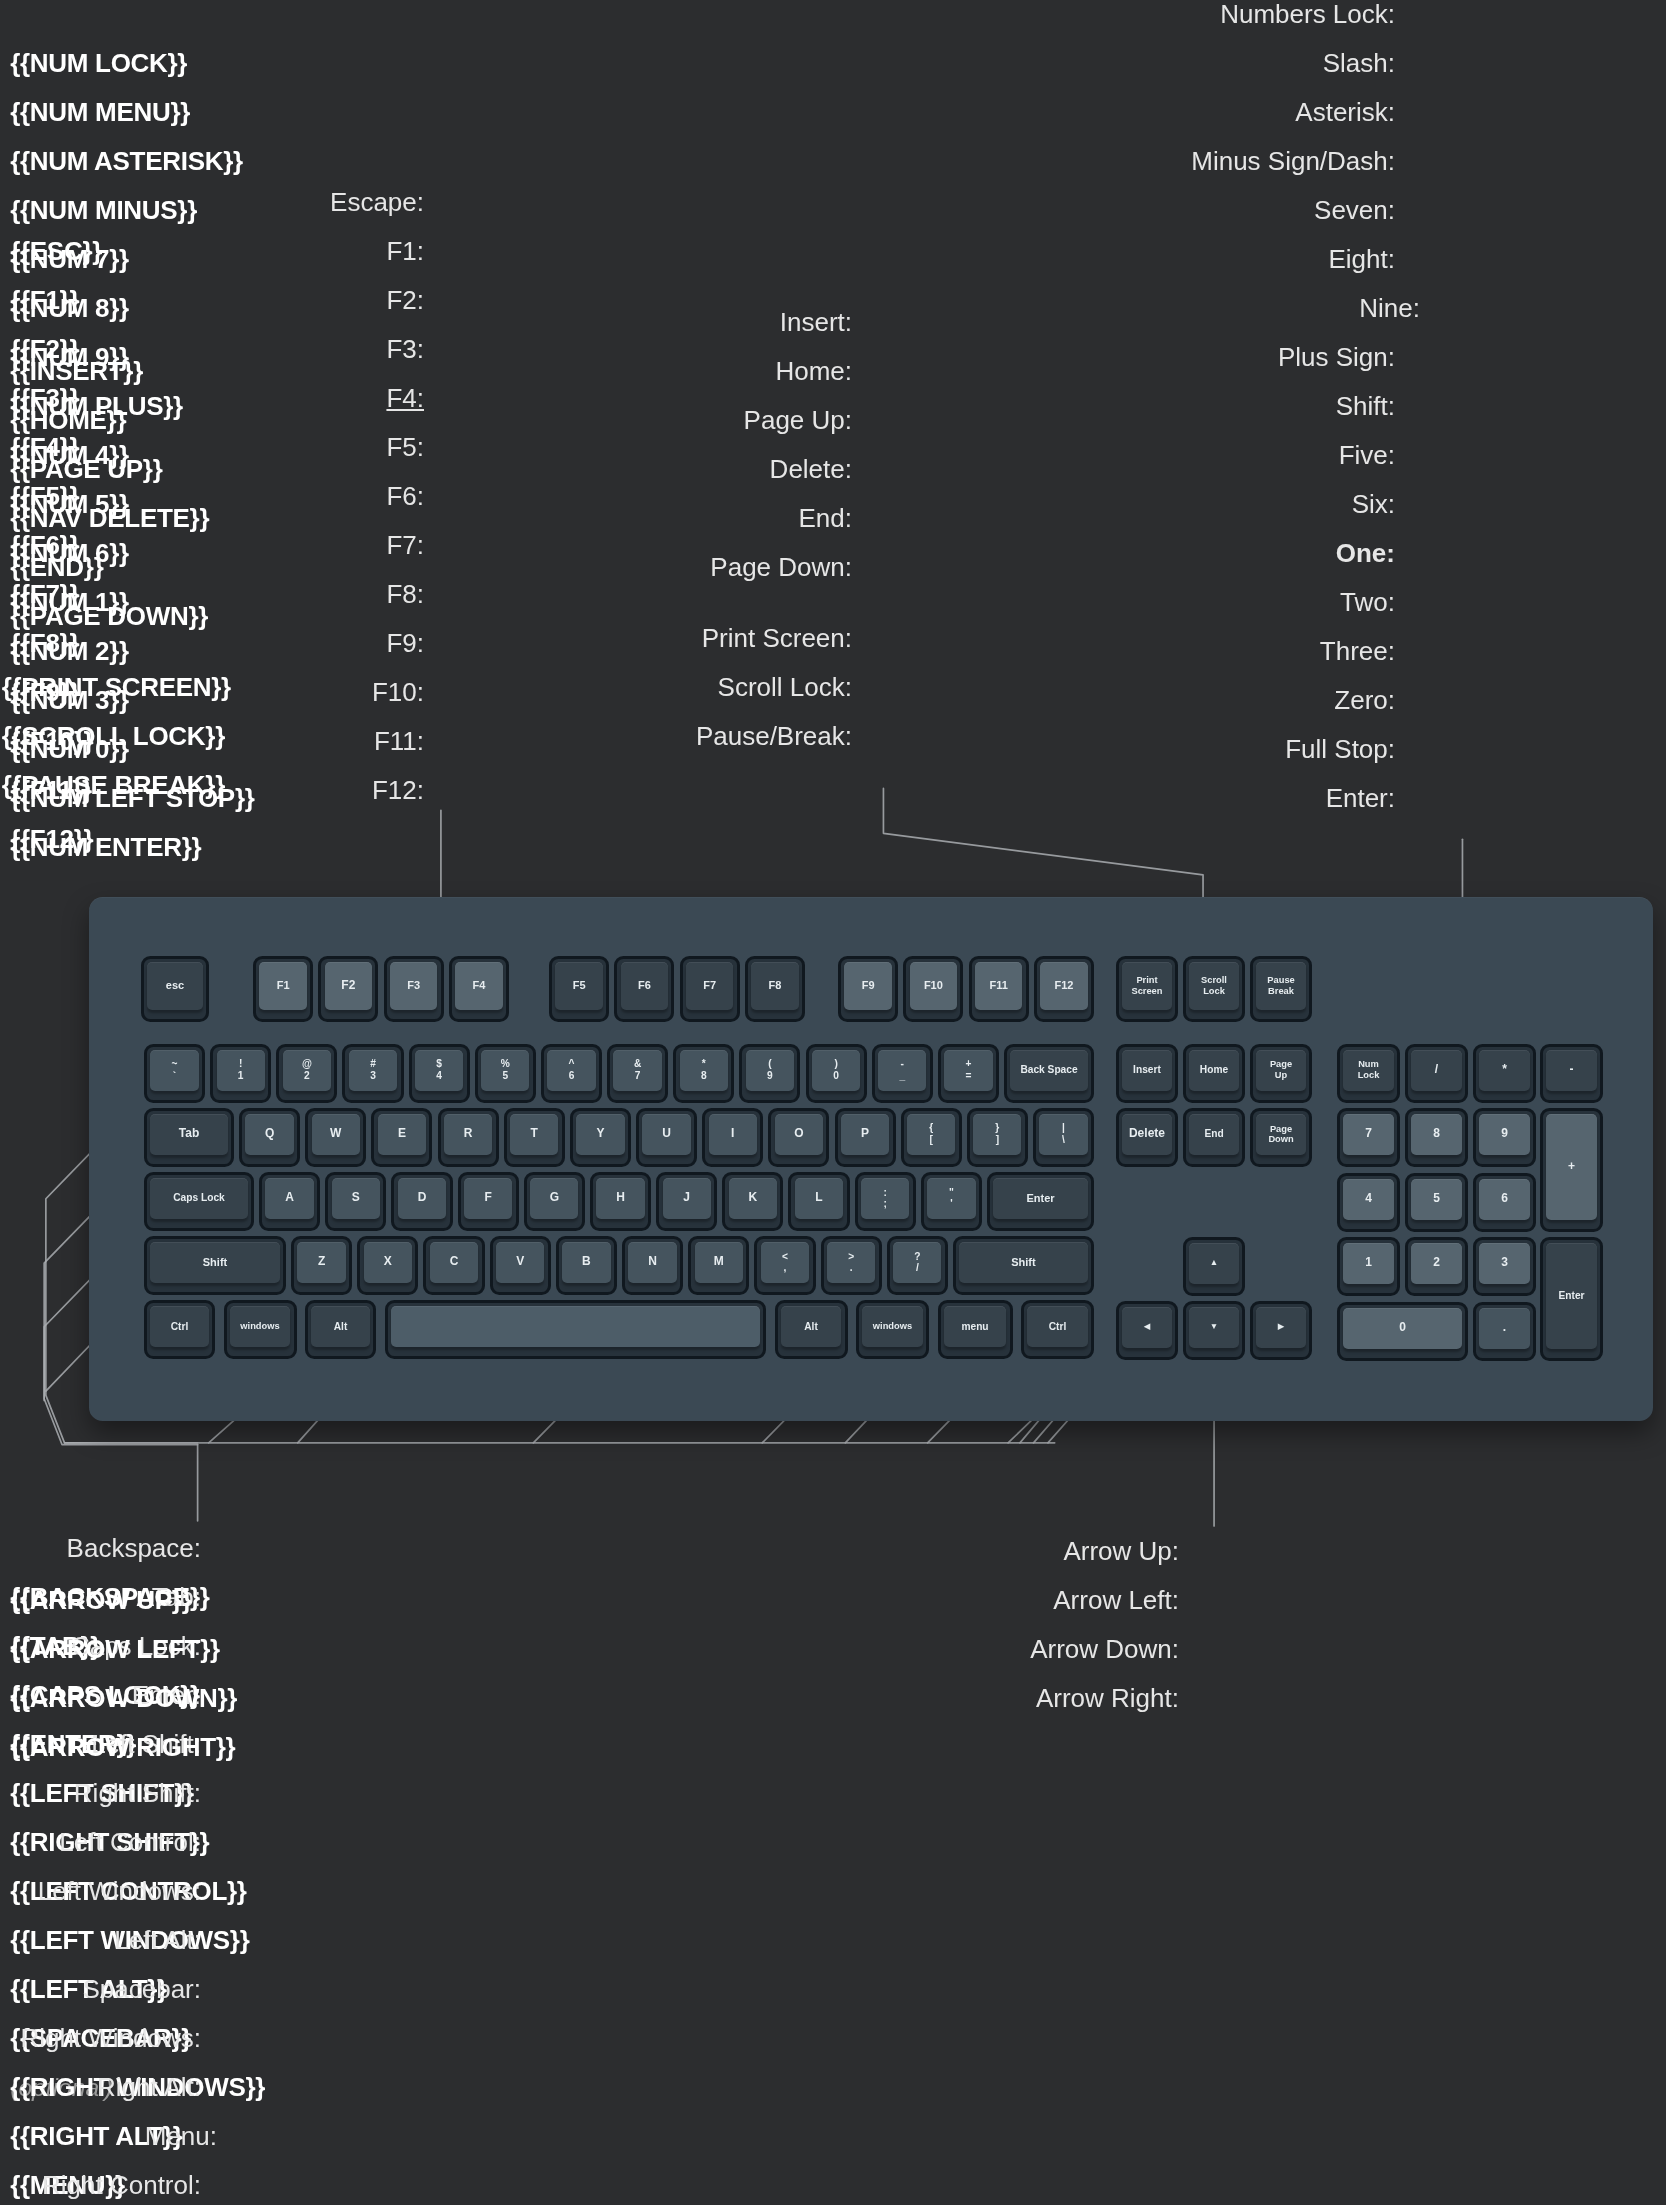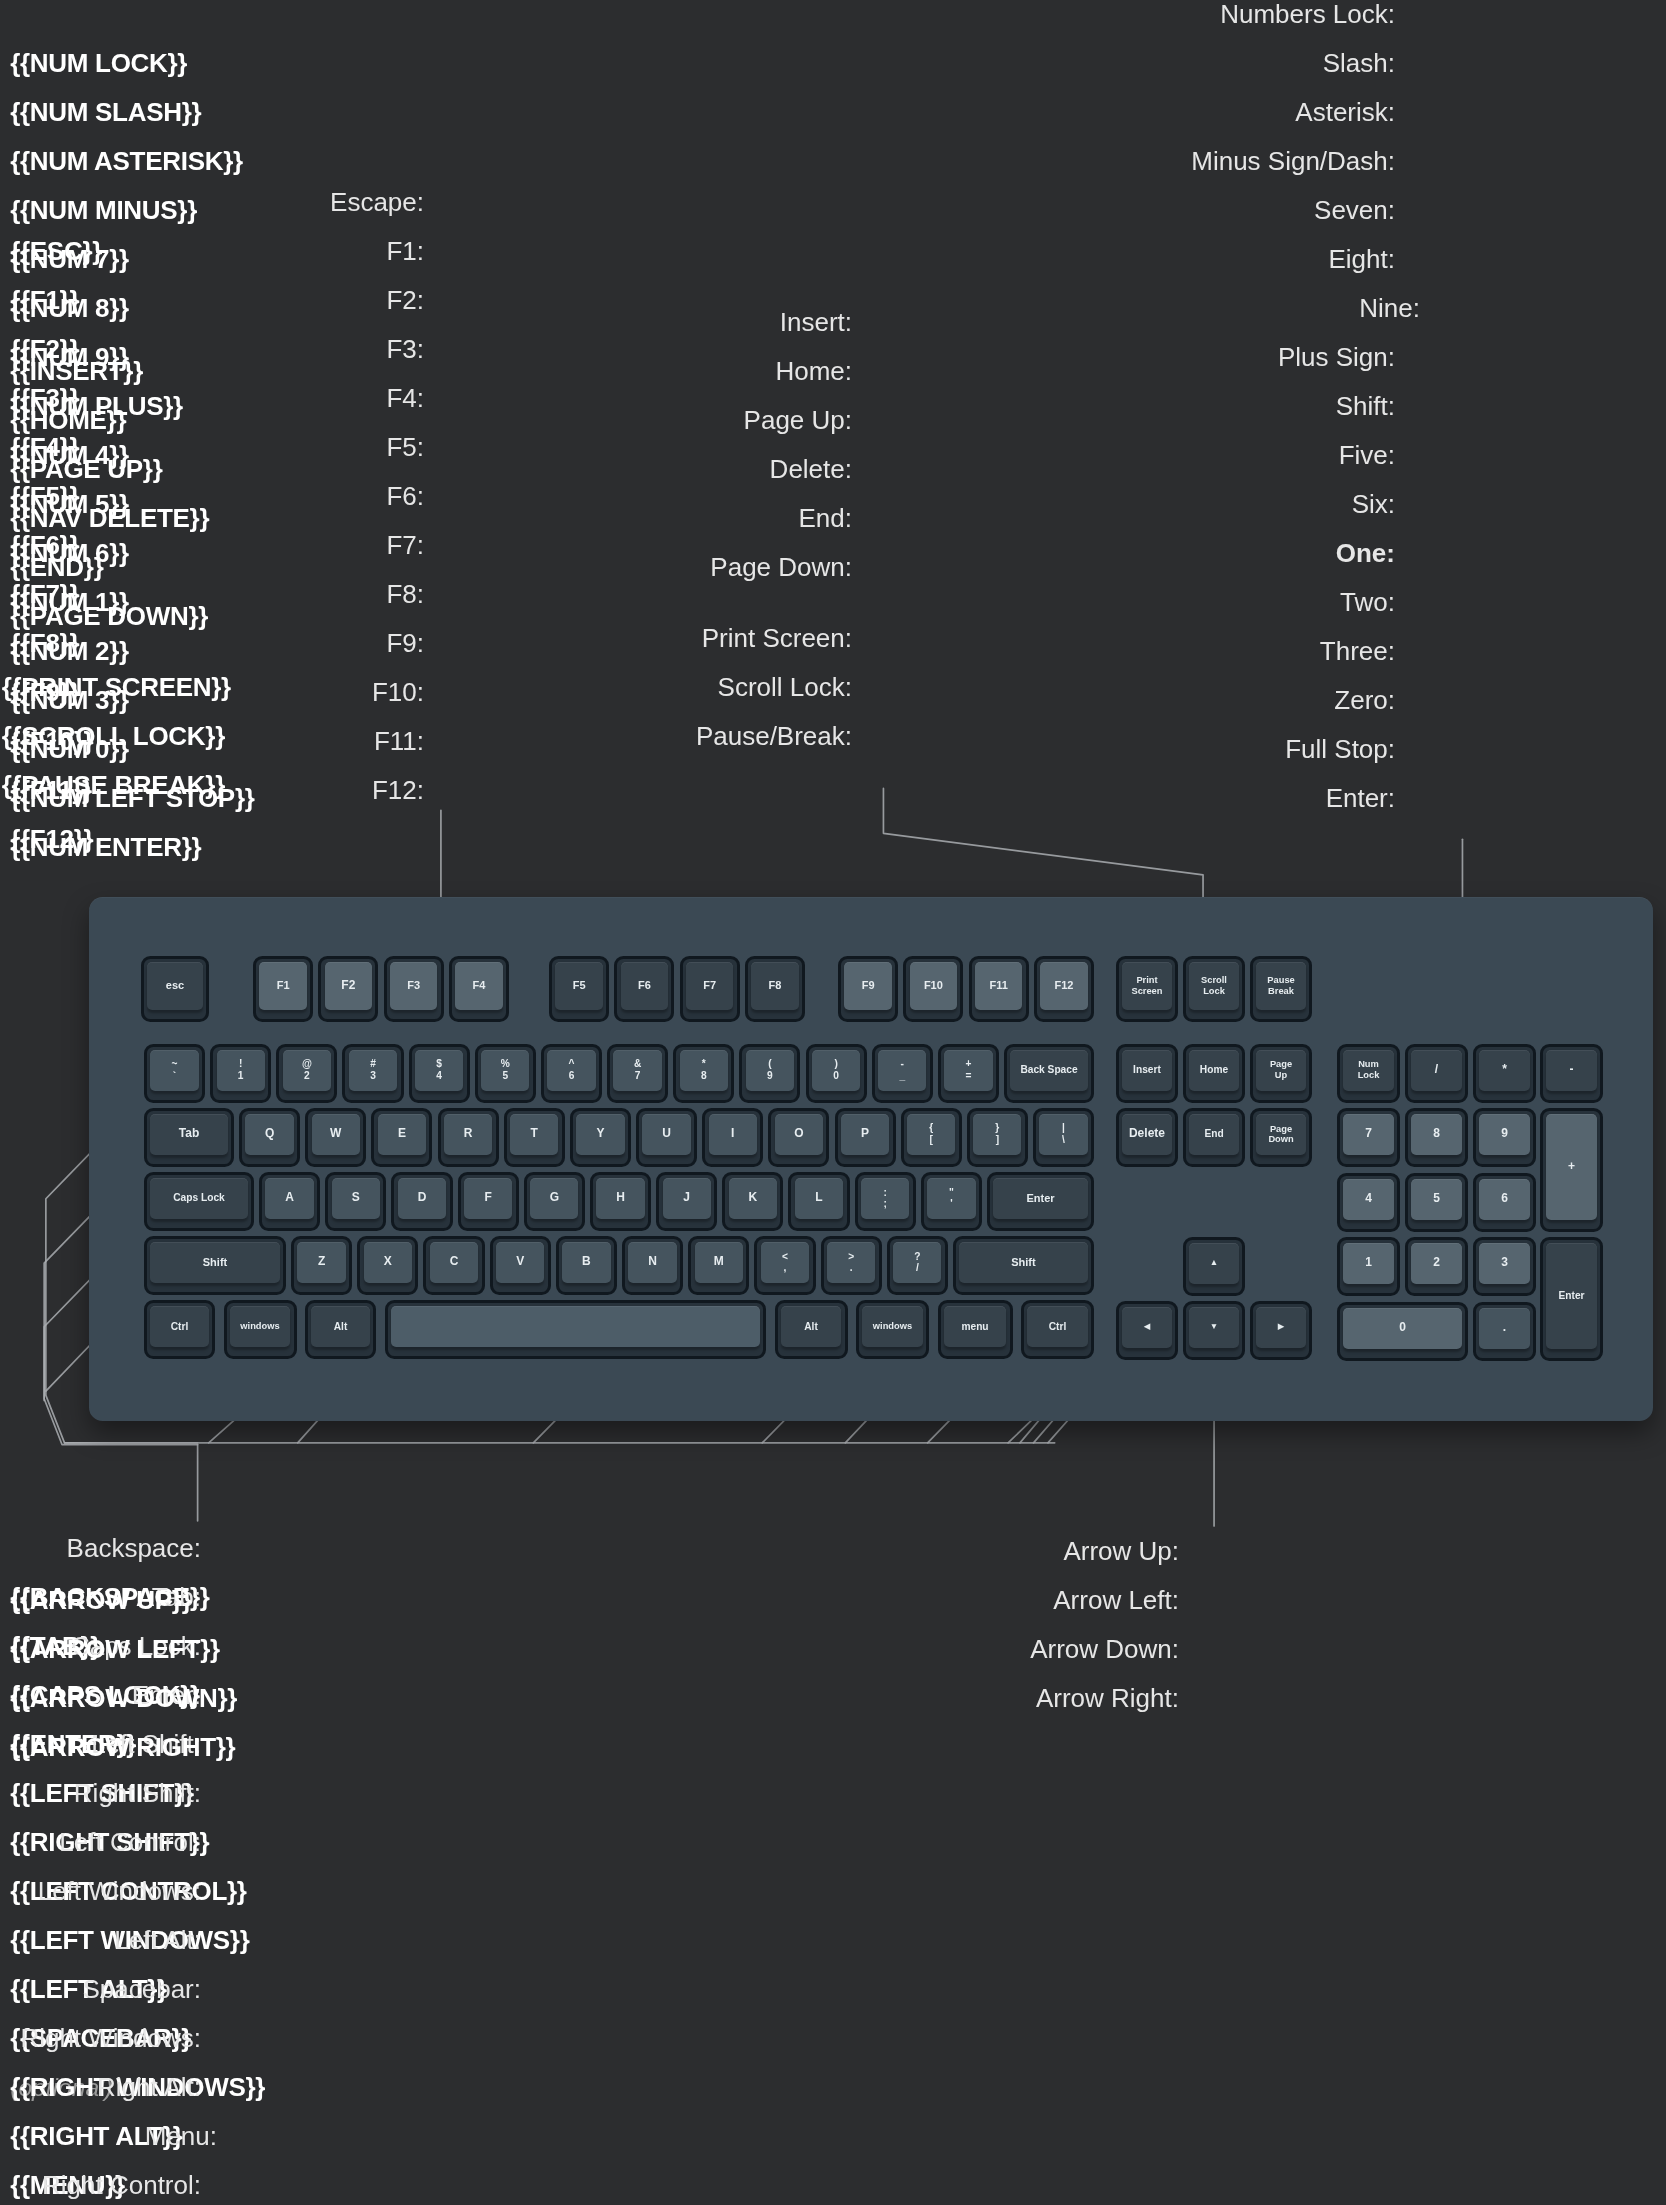--- a/index.html
+++ b/index.html
@@ -40,21 +40,21 @@
 </head>
 <body>
 
 <div class="canvas">
 
   <div class="col" id="col-top-left" style="top:178px">
       <div class="lrow"><div class="lbl" style="width: 424px;">Escape:</div><div class="ph">{{ESC}}</div></div>
       <div class="lrow"><div class="lbl" style="width: 424px;">F1:</div><div class="ph">{{F1}}</div></div>
       <div class="lrow"><div class="lbl" style="width: 424px;">F2:</div><div class="ph">{{F2}}</div></div>
       <div class="lrow"><div class="lbl" style="width: 424px;">F3:</div><div class="ph">{{F3}}</div></div>
-      <div class="lrow"><div class="lbl" style="width: 424px;">F4:</div><div class="ph">{{F4}}</div></div>
+      <div class="lrow"><div class="lbl" style="width: 424px; text-decoration: underline;">F4:</div><div class="ph">{{F4}}</div></div>
       <div class="lrow"><div class="lbl" style="width: 424px;">F5:</div><div class="ph">{{F5}}</div></div>
       <div class="lrow"><div class="lbl" style="width: 424px;">F6:</div><div class="ph">{{F6}}</div></div>
       <div class="lrow"><div class="lbl" style="width: 424px;">F7:</div><div class="ph">{{F7}}</div></div>
       <div class="lrow"><div class="lbl" style="width: 424px;">F8:</div><div class="ph">{{F8}}</div></div>
       <div class="lrow"><div class="lbl" style="width: 424px;">F9:</div><div class="ph">{{F9}}</div></div>
       <div class="lrow"><div class="lbl" style="width: 424px;">F10:</div><div class="ph">{{F10}}</div></div>
       <div class="lrow"><div class="lbl" style="width: 424px;">F11:</div><div class="ph">{{F11}}</div></div>
       <div class="lrow"><div class="lbl" style="width: 424px;">F12:</div><div class="ph">{{F12}}</div></div>
     </div>
   <div class="col" id="col-top-middle" style="top:298px">
@@ -63,21 +63,21 @@
       <div class="lrow"><div class="lbl" style="width: 852px;">Page Up:</div><div class="ph">{{PAGE UP}}</div></div>
       <div class="lrow"><div class="lbl" style="width: 852px;">Delete:</div><div class="ph">{{NAV DELETE}}</div></div>
       <div class="lrow"><div class="lbl" style="width: 852px;">End:</div><div class="ph">{{END}}</div></div>
       <div class="lrow"><div class="lbl" style="width: 852px;">Page Down:</div><div class="ph">{{PAGE DOWN}}</div></div>
       <div class="lrow tight gap"><div class="lbl" style="width: 852px;">Print Screen:</div><div class="ph">{{PRINT SCREEN}}</div></div>
       <div class="lrow tight"><div class="lbl" style="width: 852px;">Scroll Lock:</div><div class="ph">{{SCROLL LOCK}}</div></div>
       <div class="lrow tight"><div class="lbl" style="width: 852px;">Pause/Break:</div><div class="ph">{{PAUSE BREAK}}</div></div>
     </div>
   <div class="col" id="col-top-right" style="top:-10.2px">
       <div class="lrow"><div class="lbl" style="width: 1395px;">Numbers Lock:</div><div class="ph">{{NUM LOCK}}</div></div>
-      <div class="lrow"><div class="lbl" style="width: 1395px;">Slash:</div><div class="ph">{{NUM SLASH}}</div></div>
+      <div class="lrow"><div class="lbl" style="width: 1395px;">Slash:</div><div class="ph">{{NUM MENU}}</div></div>
       <div class="lrow"><div class="lbl" style="width: 1395px;">Asterisk:</div><div class="ph">{{NUM ASTERISK}}</div></div>
       <div class="lrow"><div class="lbl" style="width: 1395px;">Minus Sign/Dash:</div><div class="ph">{{NUM MINUS}}</div></div>
       <div class="lrow"><div class="lbl" style="width: 1395px;">Seven:</div><div class="ph">{{NUM 7}}</div></div>
       <div class="lrow"><div class="lbl" style="width: 1395px;">Eight:</div><div class="ph">{{NUM 8}}</div></div>
       <div class="lrow"><div class="lbl" style="width: 1395px; padding-left: 25px;">Nine:</div><div class="ph">{{NUM 9}}</div></div>
       <div class="lrow"><div class="lbl" style="width: 1395px;">Plus Sign:</div><div class="ph">{{NUM PLUS}}</div></div>
       <div class="lrow"><div class="lbl" style="width: 1395px;">Shift:</div><div class="ph">{{NUM 4}}</div></div>
       <div class="lrow"><div class="lbl" style="width: 1395px;">Five:</div><div class="ph">{{NUM 5}}</div></div>
       <div class="lrow"><div class="lbl" style="width: 1395px;">Six:</div><div class="ph">{{NUM 6}}</div></div>
       <div class="lrow"><div class="lbl" style="width: 1395px; font-weight: bold;">One:</div><div class="ph">{{NUM 1}}</div></div>

